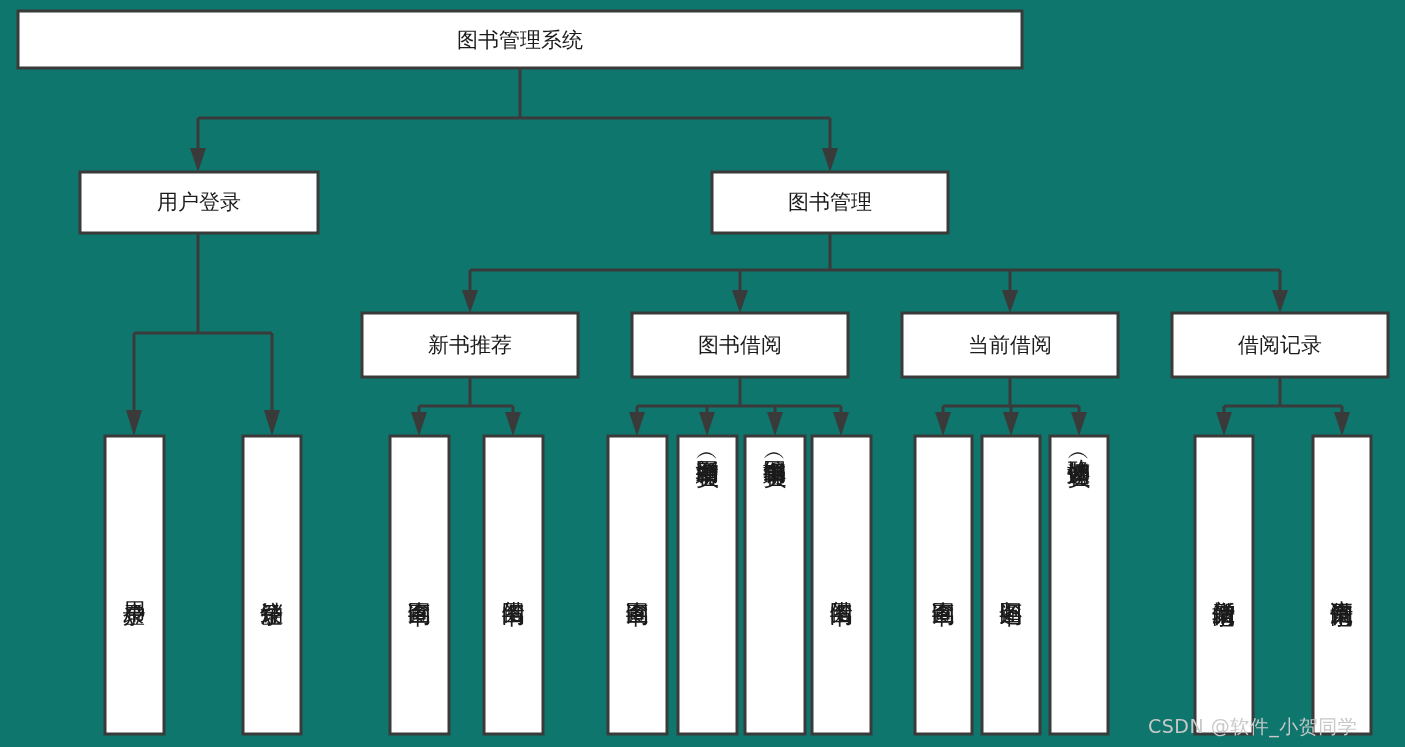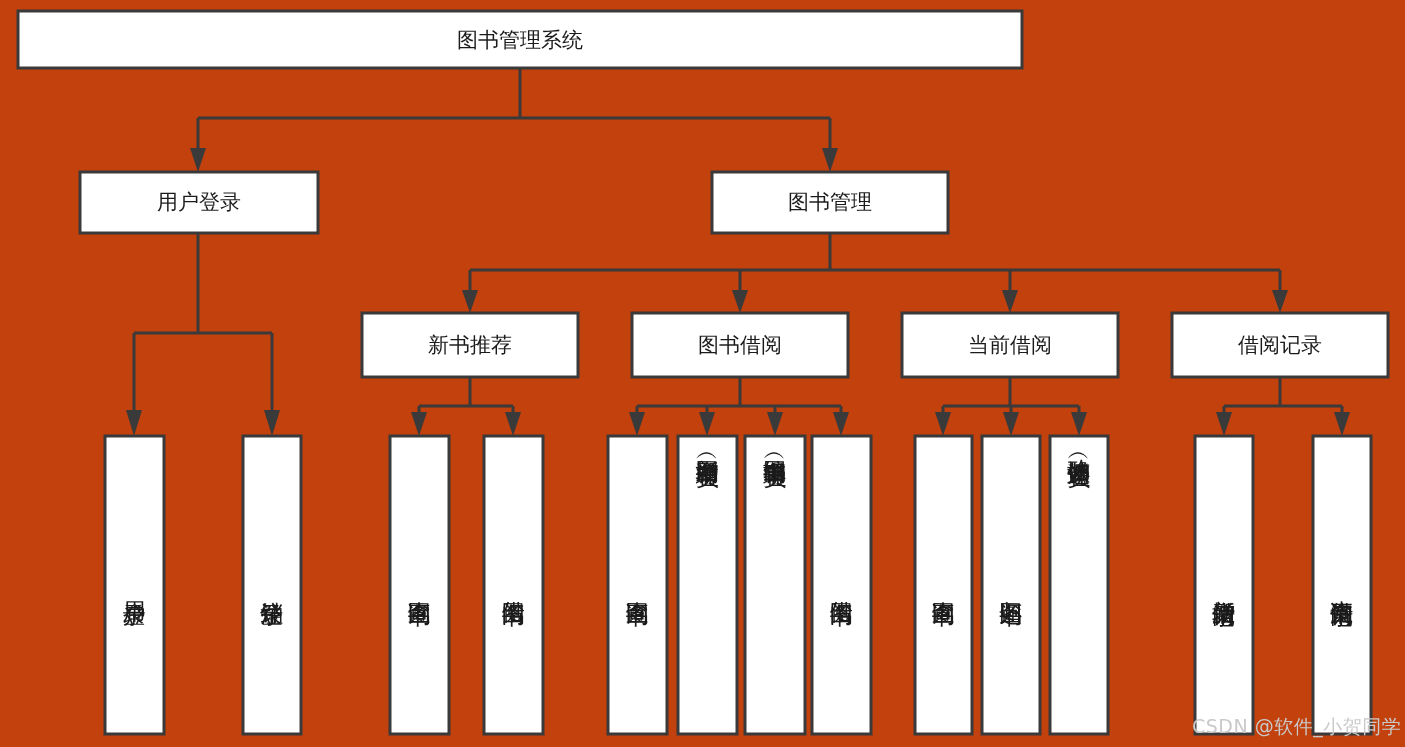--- a/index.html
+++ b/index.html
@@ -10,21 +10,21 @@
   body {
     width: 1405px;
     height: 747px;
     font-family: "DejaVu Sans", "Liberation Sans", sans-serif;
     overflow: hidden;
   }
   #diagram-root {
     position: relative;
     width: 1405px;
     height: 747px;
-    background: #c2410c;
+    background: #0f766e;
   }
   svg.diagram-svg {
     position: absolute;
     top: 0;
     left: 0;
     width: 1405px;
     height: 747px;
   }
   .node-box {
     fill: #ffffff;
@@ -260,15 +260,15 @@
   </div>
 
   <div class="vlabel-wrap vlabel-center" style="left:1195px; top:436px; width:58px; height:298px;">
     <span class="vlabel">新增借阅记录</span>
   </div>
 
   <div class="vlabel-wrap vlabel-center" style="left:1313px; top:436px; width:58px; height:298px;">
     <span class="vlabel">查询借阅记录</span>
   </div>
 
-  <div class="watermark" style="left:1192px; top:714px;">CSDN @软件_小贺同学</div>
+  <div class="watermark" style="left:1148px; top:714px;">CSDN @软件_小贺同学</div>
 
 </div>
 
 </body></html>

